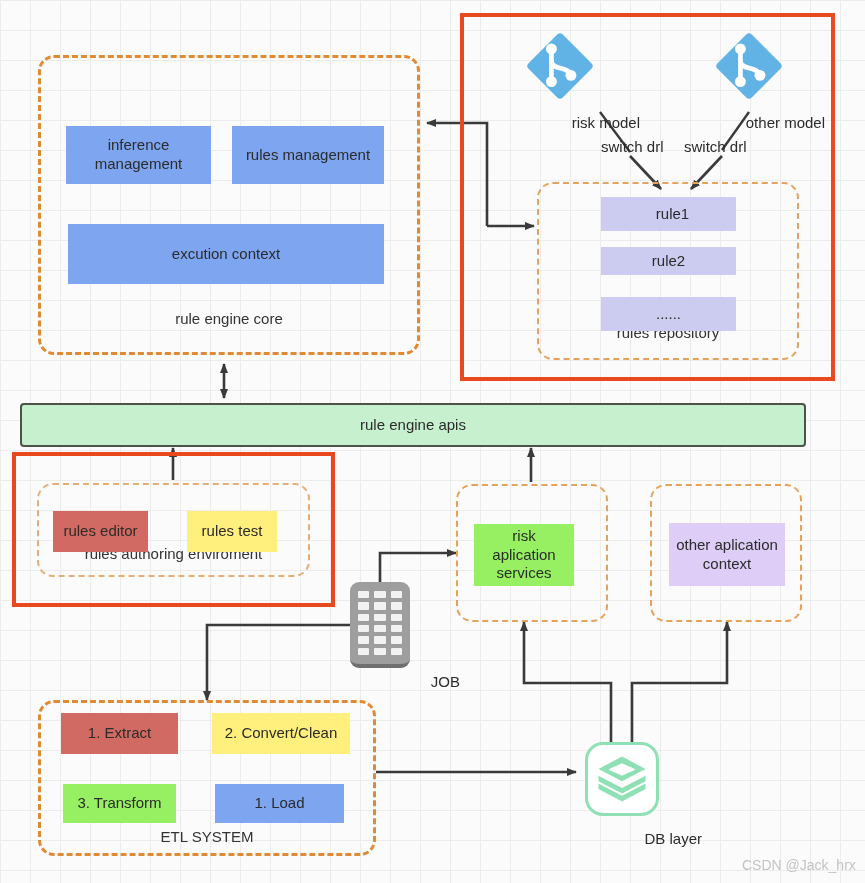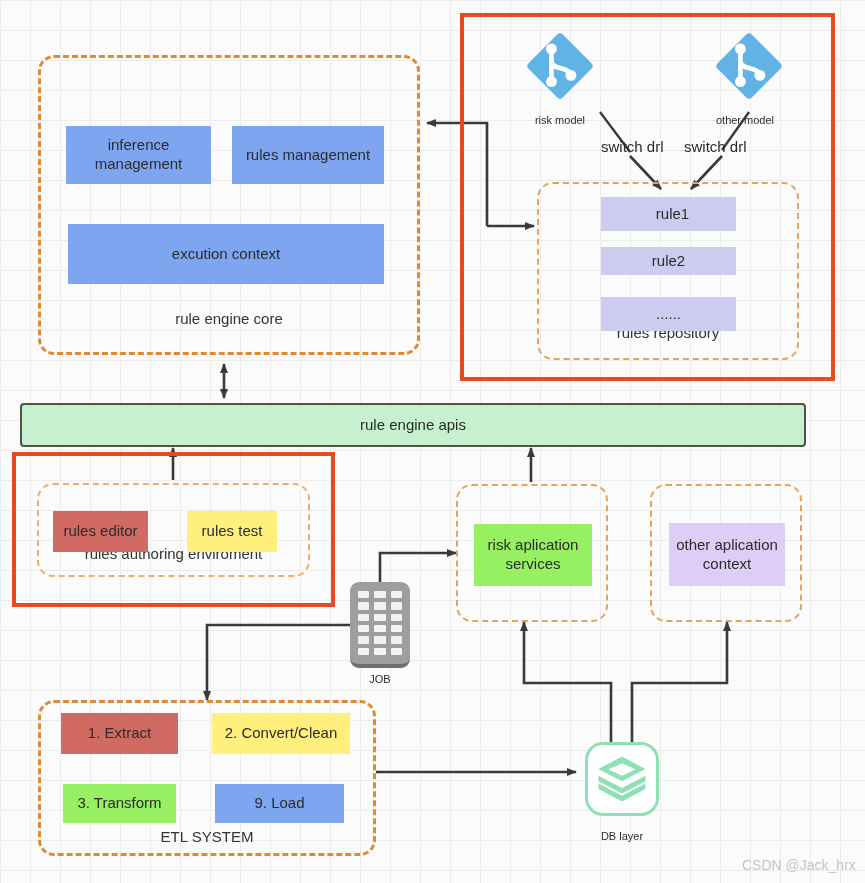--- a/index.html
+++ b/index.html
@@ -71,22 +71,22 @@
   .n-lime   { background: #96f062; }
   .n-purple { background: #ddcdf7; }
   
   .diamond-icon {
     position: absolute;
     width: 78px; height: 78px;
   }
   .icon-caption {
     position: absolute;
     width: 160px;
-    text-align: center;
-    font-size: 11px;
+    text-align: right;
+    font-size: 15px;
     color: #2b2b2b;
   }
   .job-icon {
     position: absolute;
     width: 60px; height: 86px;
     background: #9e9e9e;
     border-radius: 9px;
     border-bottom: 4px solid #6f6f6f;
     box-sizing: border-box;
     padding: 9px 8px;
@@ -250,21 +250,21 @@
     <div class="group-caption" style="top:60px;">rules authoring enviroment</div>
   </div>
   <div class="node n-red" style="left:53px; top:511px; width:95px; height:41px;">
     <span>rules editor</span>
   </div>
   <div class="node n-yellow" style="left:187px; top:511px; width:90px; height:41px;">
     <span>rules test</span>
   </div>
 
   <div class="dashed-group thin" style="left:456px; top:484px; width:152px; height:138px;"></div>
-  <div class="node n-lime" style="left:474px; top:524px; width:118px; height:62px;">
+  <div class="node n-lime" style="left:474px; top:524px; width:100px; height:62px;">
     <span>risk aplication services</span>
   </div>
 
   <div class="dashed-group thin" style="left:650px; top:484px; width:152px; height:138px;"></div>
   <div class="node n-purple" style="left:669px; top:523px; width:116px; height:63px;">
     <span>other aplication context</span>
   </div>
 
   <div class="job-icon" style="left:350px; top:582px;">
     <div class="job-cell"></div>
@@ -294,21 +294,21 @@
   <div class="node n-red" style="left:61px; top:713px; width:117px; height:41px;">
     <span>1. Extract</span>
   </div>
   <div class="node n-yellow" style="left:212px; top:713px; width:138px; height:41px;">
     <span>2. Convert/Clean</span>
   </div>
   <div class="node n-lime" style="left:63px; top:784px; width:113px; height:39px;">
     <span>3. Transform</span>
   </div>
   <div class="node n-blue" style="left:215px; top:784px; width:129px; height:39px;">
-    <span>9. Load</span>
+    <span>1. Load</span>
   </div>
 
   <div class="db-icon" style="left:585px; top:742px;">
     <svg viewBox="0 0 100 100" width="56" height="56">
       <g fill="#8fe0b4">
         <path d="M50,10 L92,32 L50,54 L8,32 z"></path>
         <path d="M8,44 L50,66 L92,44 L92,54 L50,76 L8,54 z"></path>
         <path d="M8,58 L50,80 L92,58 L92,68 L50,90 L8,68 z"></path>
       </g>
       <path d="M50,22 L74,33 L50,44 L26,33 z" fill="#ffffff"></path>

